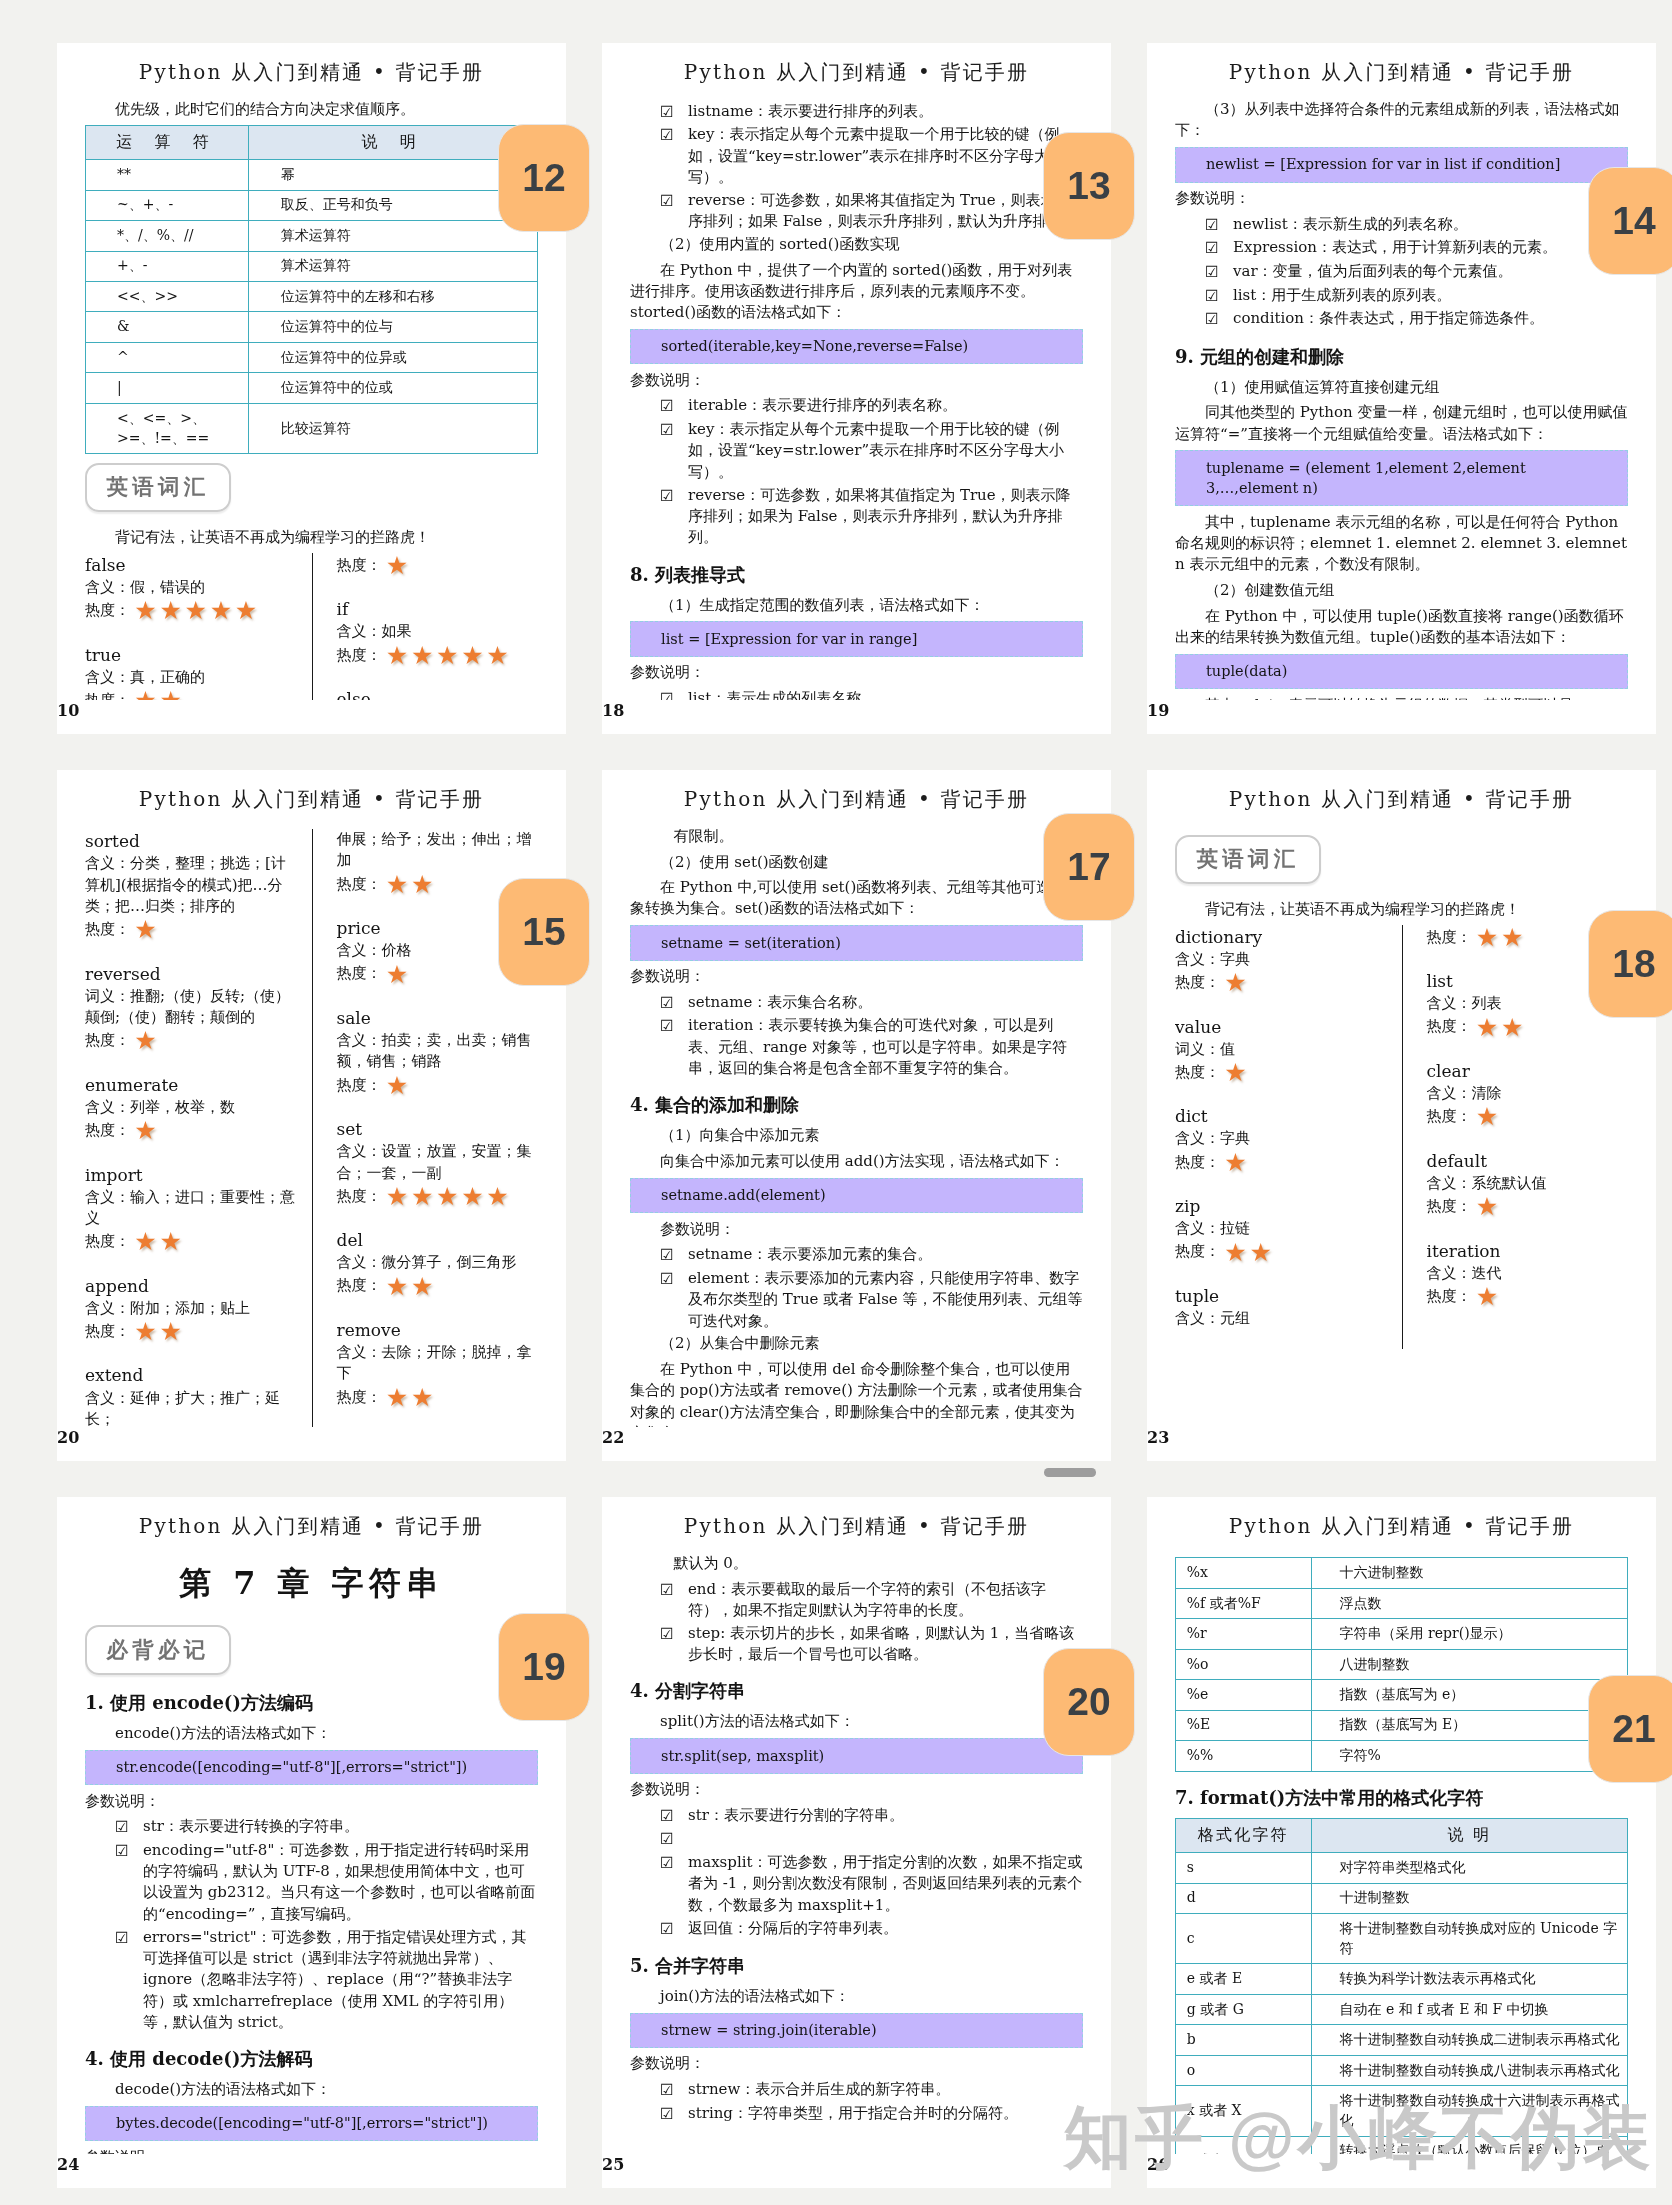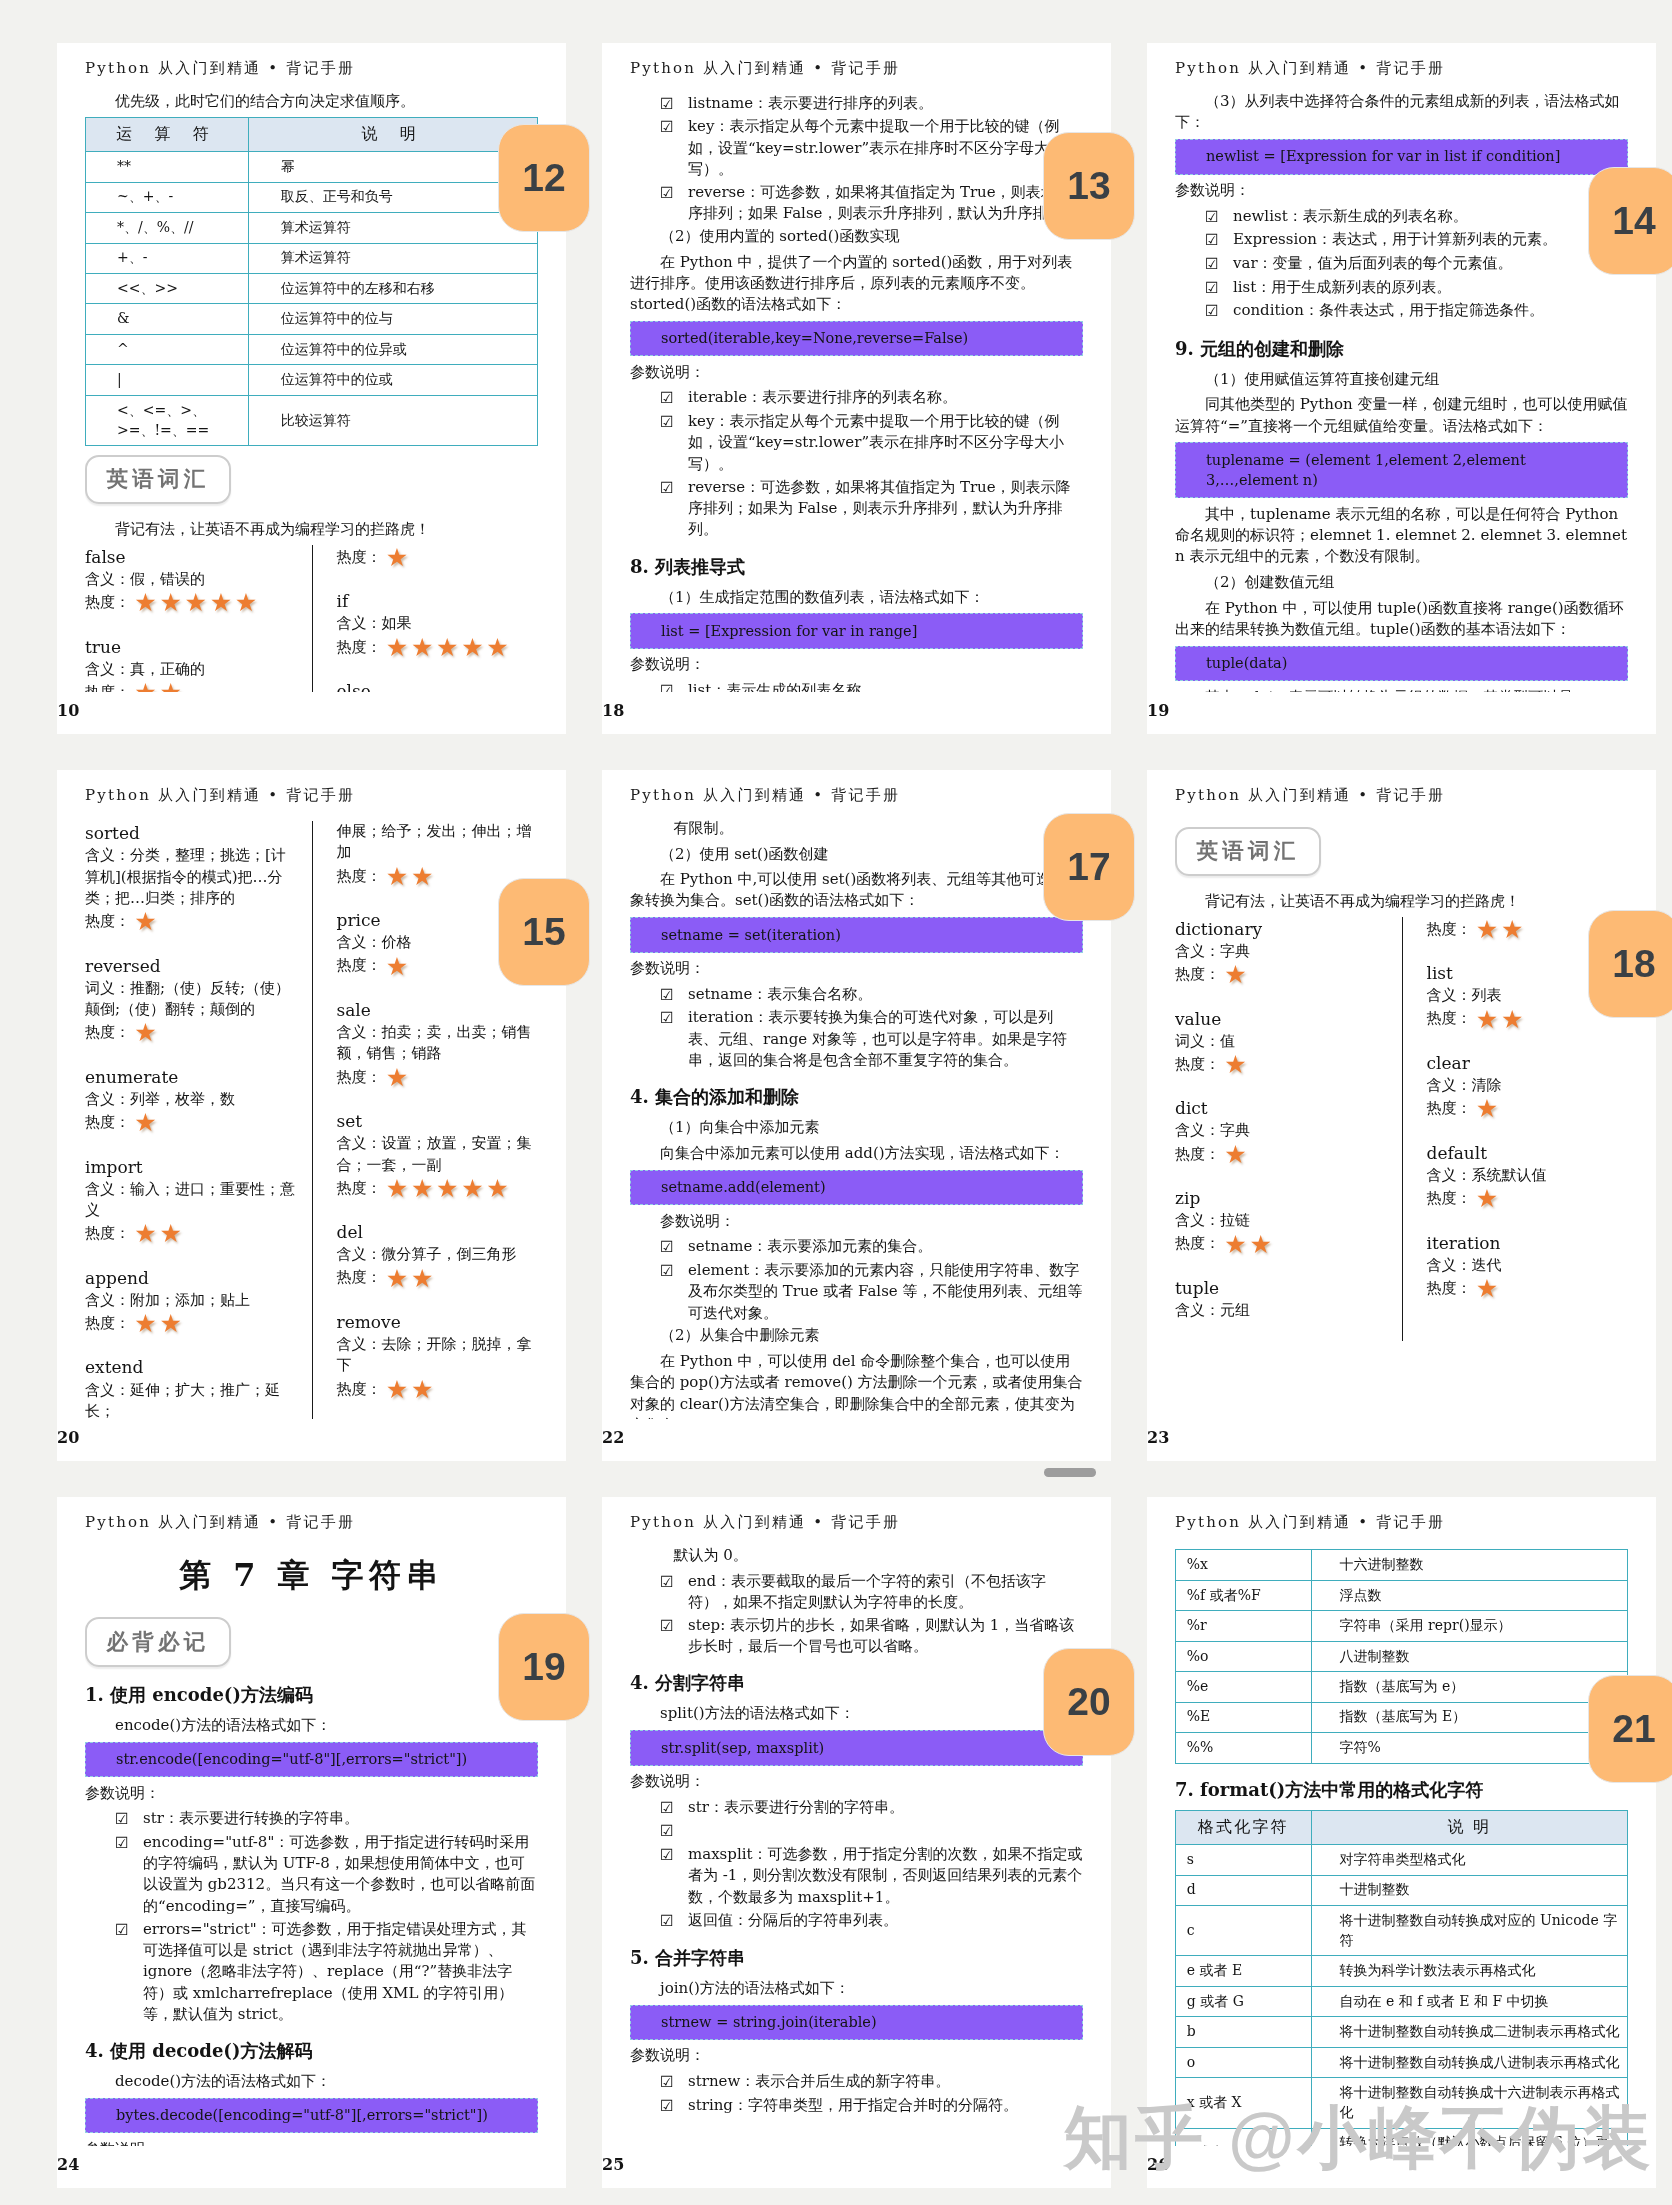--- a/index.html
+++ b/index.html
@@ -12,21 +12,21 @@
     position:absolute;inset:0;box-sizing:border-box;
     padding:43px 18.3px 19.4px 57px;
     display:grid;grid-template-columns:repeat(3,509px);grid-template-rows:repeat(3,691px);
     column-gap:36px;row-gap:36px;
   }
   .page{
     position:relative;background:#ffffff;box-sizing:border-box;
     padding:16px 28px 0 28px;
   }
   .pg-header{
-    text-align:left;font-size:15px;letter-spacing:2.2px;color:#1c1c1c;
+    text-align:center;font-size:20px;letter-spacing:2.2px;color:#1c1c1c;
     margin:0 0 13px 0;white-space:nowrap;
   }
   .content{height:601px;overflow:hidden;font-size:15px;line-height:1.42;}
   .pg-footer{
     position:absolute;bottom:14px;left:0;right:0;text-align:left;
     font-weight:bold;font-size:16px;
   }
   .badge{
     position:absolute;right:-24px;width:90px;height:106px;background:#fdba74;
     border:1.6px solid #e6e6e6;border-radius:26px;z-index:3;
@@ -57,21 +57,21 @@
   .label-row{margin:8.6px 0 15px 0;}
   .label-box{
     display:inline-block;border:2.2px solid #cdcdcd;border-radius:14px;
     padding:7.5px 19.4px;font-size:21.5px;font-weight:bold;color:#737373;letter-spacing:4.3px;
     box-shadow:0 1.1px 1.6px rgba(0,0,0,0.08);
   }
   .check{display:flex;padding-left:30px;margin:1.6px 0;}
   .check .box{font-family:"DejaVu Sans",sans-serif;font-size:15.6px;margin-right:14px;flex:0 0 auto;line-height:1.42;}
   .check .tx{flex:1;}
   .code{
-    background:#8b5cf6;border:1.6px dashed #93cfe2;margin:5.4px 0;
+    background:#c4b5fd;border:1.6px dashed #93cfe2;margin:5.4px 0;
     padding:6.5px 5.4px 6.5px 30px;font-size:14.5px;
   }
   .tbl{border-collapse:collapse;width:100%;margin:4.3px 0 7.5px 0;}
   .tbl th,.tbl td{border:1.6px solid #3fadbd;}
   .tbl th{background:#dce6f1;font-weight:normal;font-size:16px;padding:5.4px 3.2px;text-align:center;}
   .tbl-op th{letter-spacing:8.6px;}
   .tbl-fmt th{letter-spacing:2.2px;}
   .tbl td{font-size:14px;padding:4.8px 5.4px;}
   .tbl-op td:first-child{width:36%;padding-left:31px;}
   .tbl-op td:last-child{padding-left:32px;}

